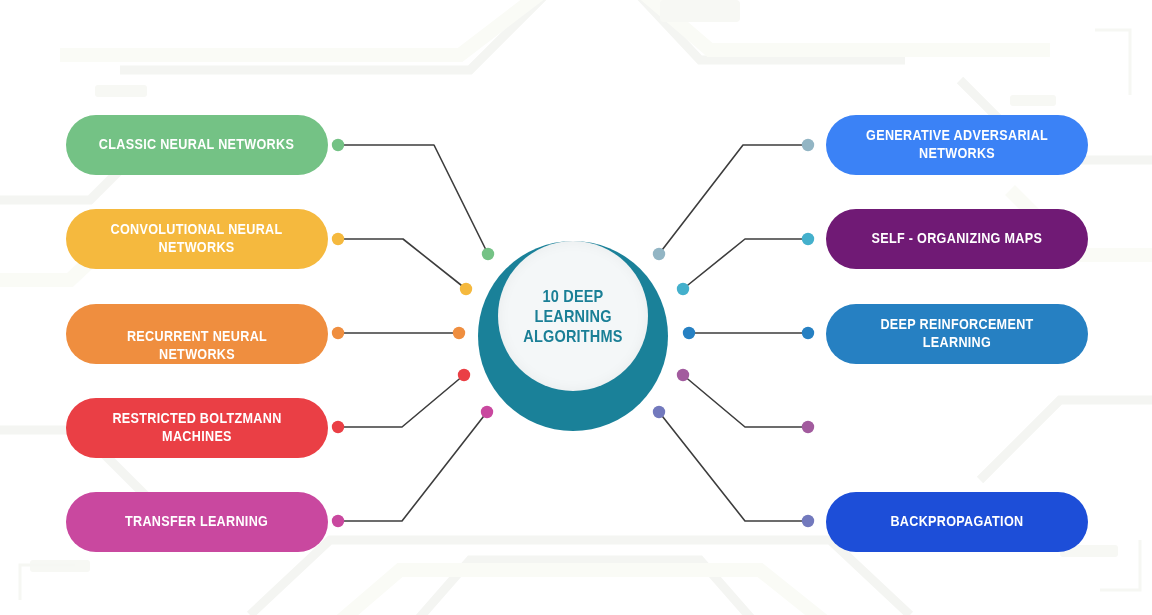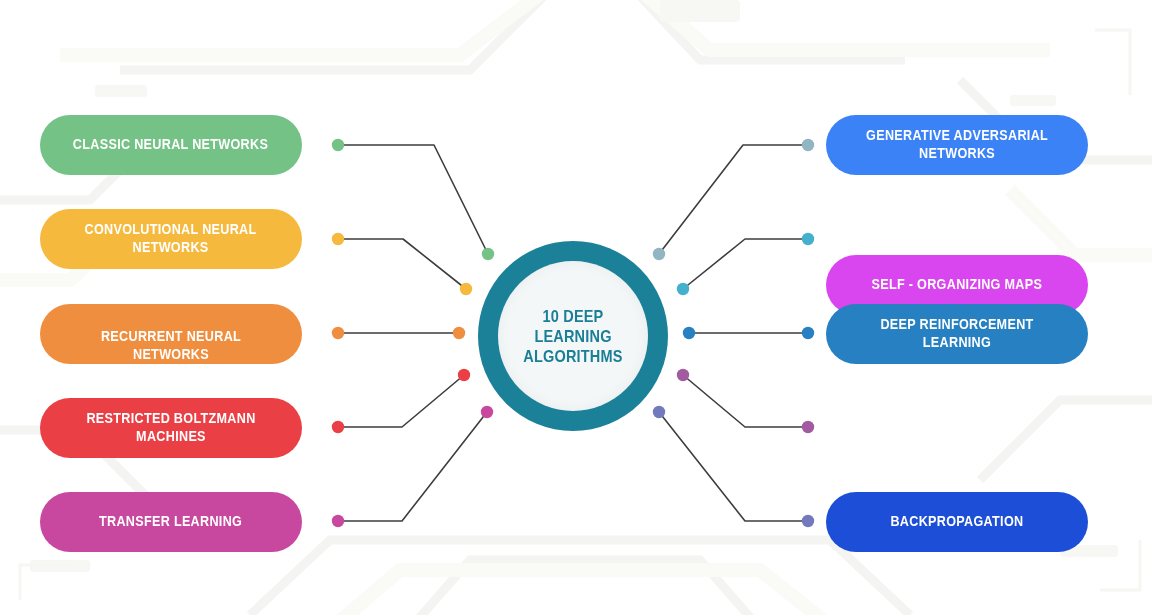--- a/index.html
+++ b/index.html
@@ -33,21 +33,21 @@
   
   #hub {
     position: absolute;
     left: 478px;
     top: 241px;
     width: 190px;
     height: 190px;
     border-radius: 50%;
     background: #1a8199;
     display: flex;
-    align-items: center;
+    align-items: flex-start;
     justify-content: center;
     box-sizing: border-box;
   }
   #hub-inner {
     width: 150px;
     height: 150px;
     border-radius: 50%;
     background: #f4f7f8;
     display: flex;
     align-items: center;
@@ -81,21 +81,21 @@
     color: #ffffff;
     font-size: 14px;
     font-weight: bold;
     line-height: 1.28;
     text-align: center;
     letter-spacing: 0.35px;
     transform: scaleX(0.9);
     white-space: pre-line;
     font-stretch: condensed;
   }
-  .pill.left  { left: 40px;  width: 262px; }
+  .pill.left  { left: 66px;  width: 262px; }
   .pill.right { left: 826px; width: 262px; }
 
   .row0 { top: 115px; }
   .row1 { top: 209px; }
   .row2 { top: 304px; }
   .row3 { top: 398px; }
   .row4 { top: 492px; }
 </style>
 </head>
 <body>
@@ -190,21 +190,21 @@
 MACHINES</div>
   </div>
   <div class="pill left row4" style="background: rgb(201, 72, 159);">
     <div class="pill-label">TRANSFER LEARNING</div>
   </div>
 
   <div class="pill right row0" style="background: #3b82f6;">
     <div class="pill-label">GENERATIVE ADVERSARIAL
 NETWORKS</div>
   </div>
-  <div class="pill right row1" style="background: #d946ef; margin-top: 46px;">
+  <div class="pill right row1" style="background: #701a75;">
     <div class="pill-label">SELF - ORGANIZING MAPS</div>
   </div>
   <div class="pill right row2" style="background: rgb(38, 128, 194); justify-content: center;">
     <div class="pill-label">DEEP REINFORCEMENT LEARNING</div>
   </div>
   <div class="pill right row4" style="background: #1d4ed8;">
     <div class="pill-label">BACKPROPAGATION</div>
   </div>
 
 </div>

